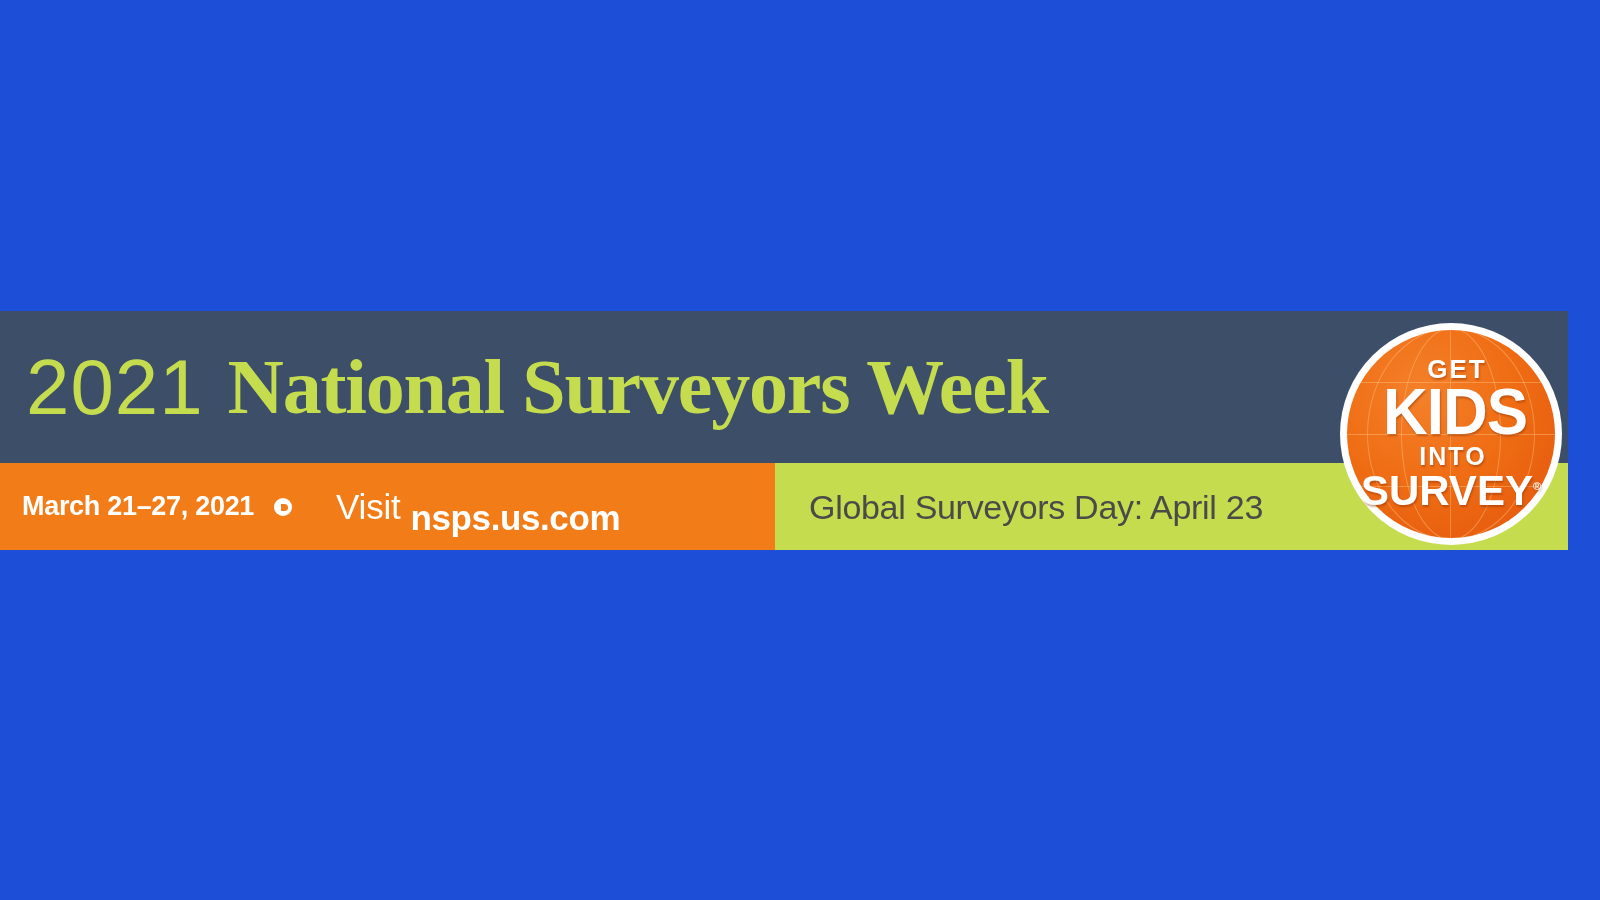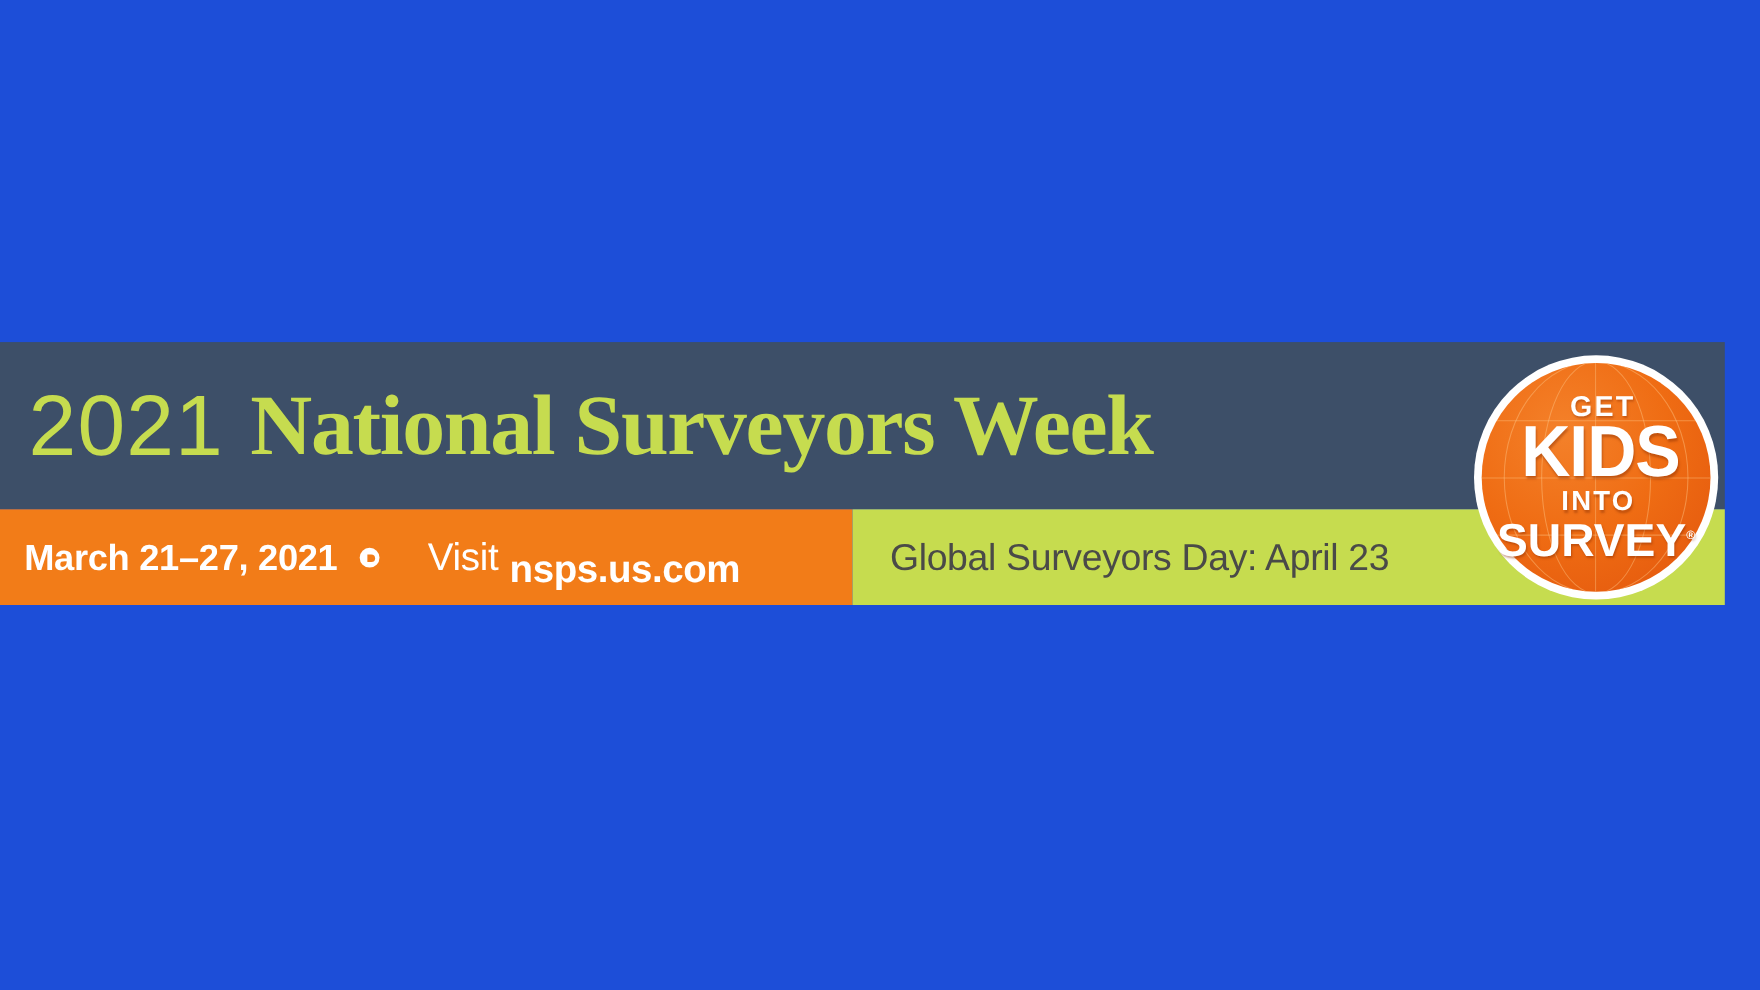--- a/index.html
+++ b/index.html
@@ -92,21 +92,21 @@
     letter-spacing: -1.2px;
     color: #c6dc4f;
     line-height: 1;
     margin-left: 24px;
   }
 
   
   .dates {
     font-family: "Liberation Sans", sans-serif;
     font-weight: 700;
-    font-size: 33px;
+    font-size: 27px;
     letter-spacing: -0.3px;
     color: #ffffff;
     line-height: 1;
     white-space: nowrap;
   }
   .sep-icon {
     display: inline-block;
     position: relative;
     width: 18px;
     height: 18px;

